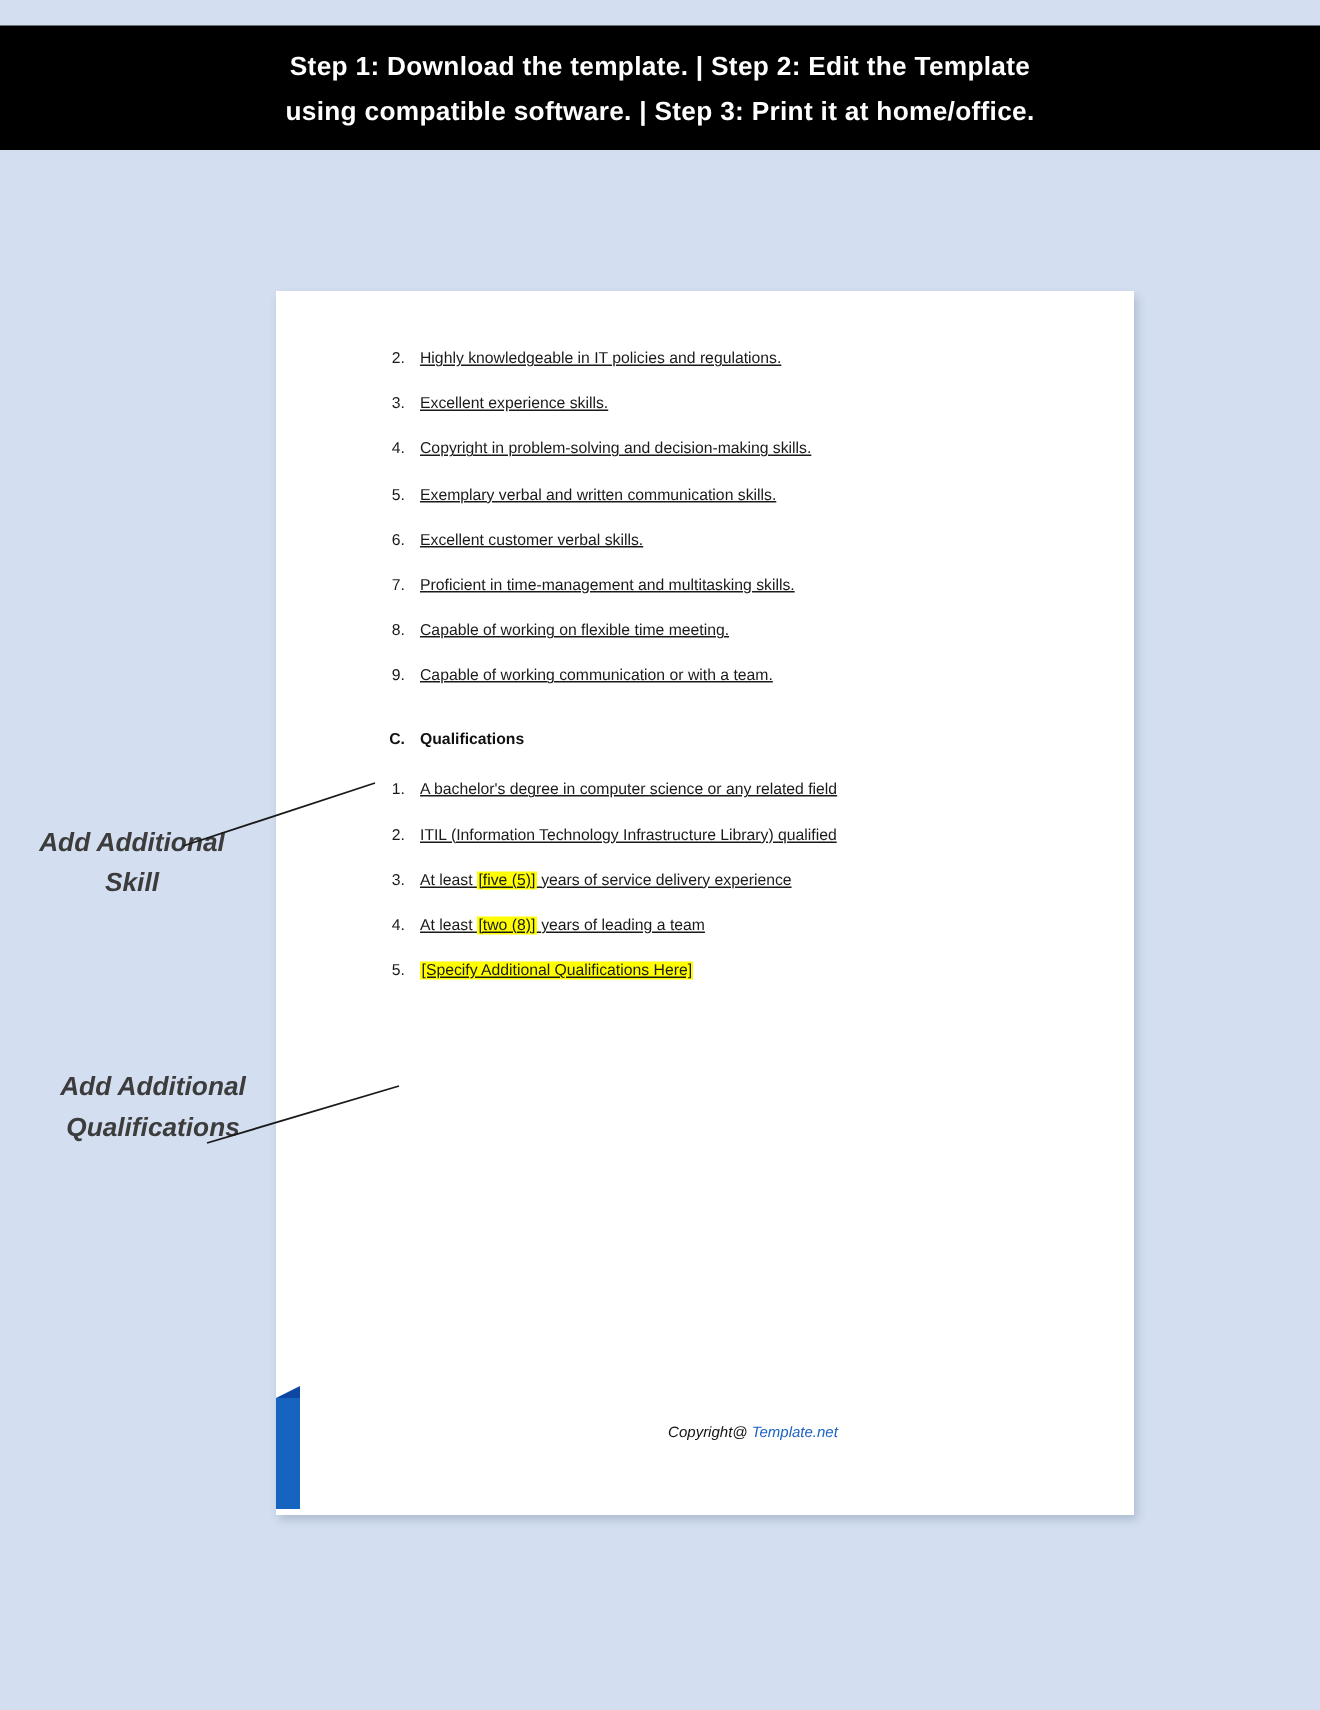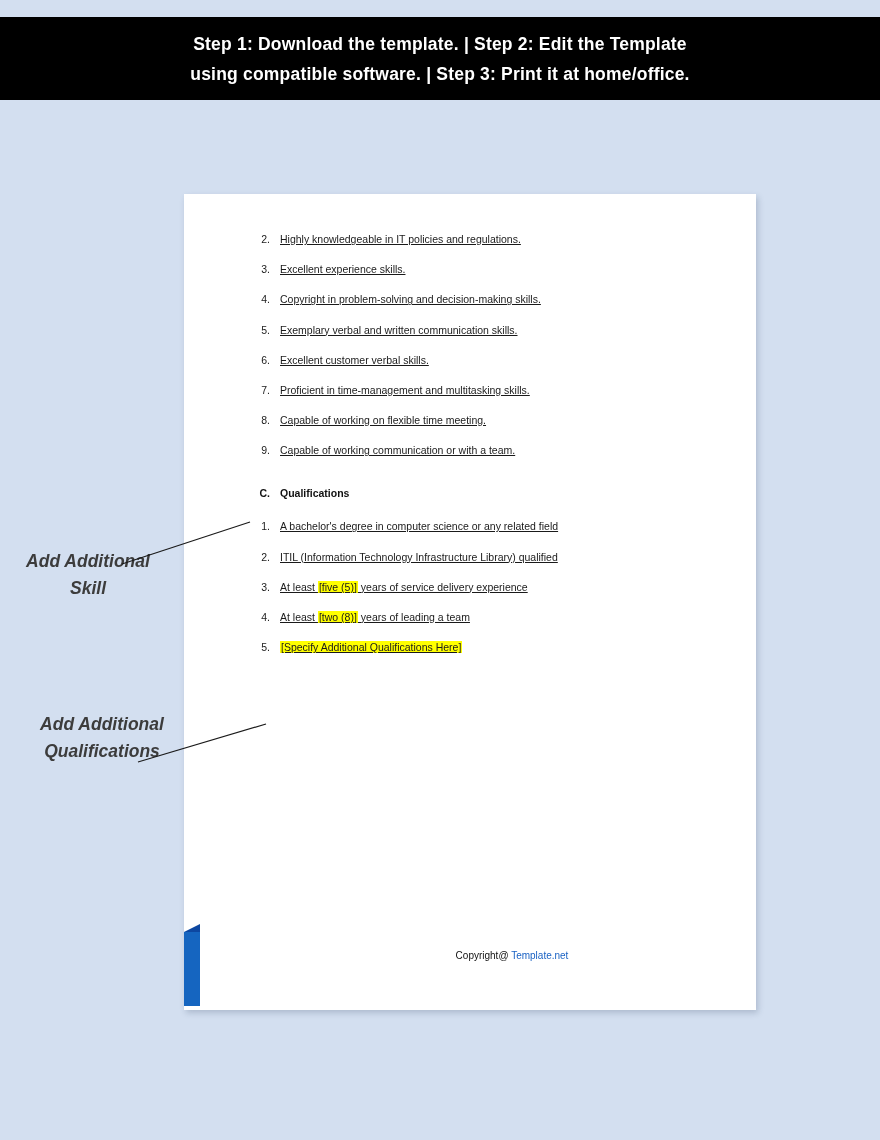--- a/index.html
+++ b/index.html
@@ -122,28 +122,29 @@
     width: 26px;
     min-width: 26px;
     text-align: right;
     margin-right: 10px;
     font-weight: bold;
   }
 
   
   .footer {
     position: absolute;
-    left: 10px;
+    left: 0;
     top: 756px;
     width: 572px;
     text-align: center;
     font-size: 10px;
     color: #111111;
     padding-left: 64px;
     box-sizing: border-box;
+    font-style: italic;
   }
   .footer a, .footer .link {
     color: #1a62c4;
     text-decoration: none;
   }
 
   
   .annot {
     position: absolute;
     font-style: italic;

